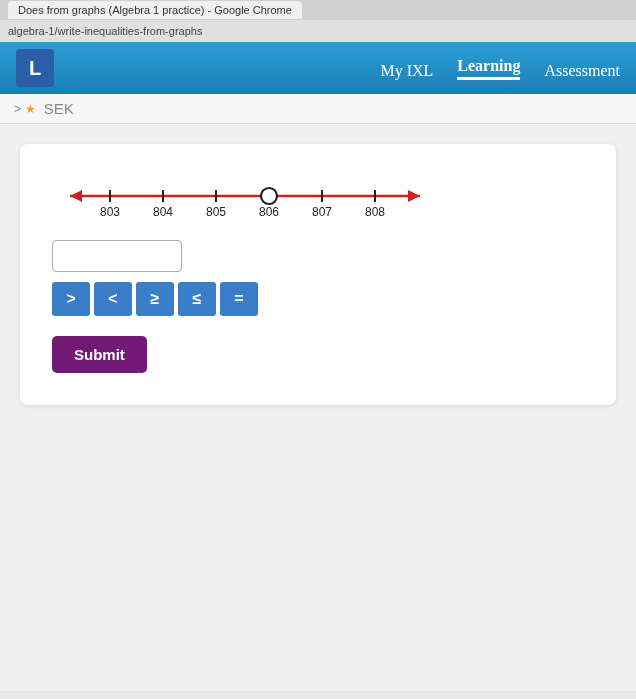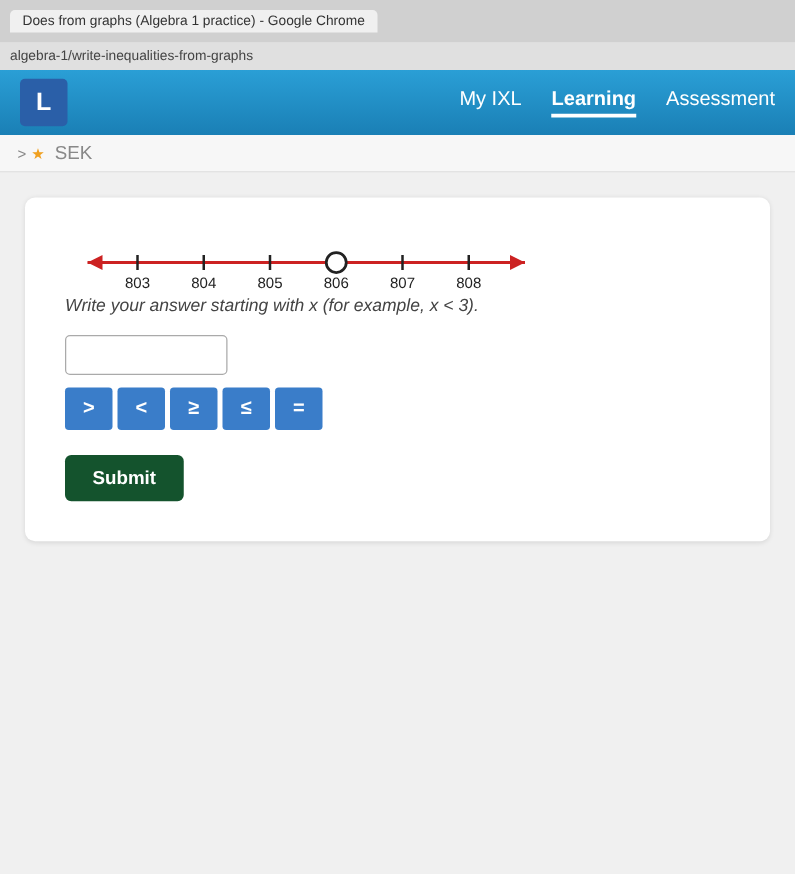--- a/index.html
+++ b/index.html
@@ -7,21 +7,21 @@
       width: 636px;
       height: 699px;
       font-family: Arial, sans-serif;
       background: #e8e8e8;
       overflow: hidden;
     }
 
     
     .browser-tab-bar {
       background: #d0d0d0;
-      height: 34px;
+      height: 20px;
       display: flex;
       align-items: center;
       padding: 0 8px;
     }
     .browser-tab {
       background: #f0f0f0;
       font-size: 11px;
       color: #333;
       padding: 3px 10px;
       border-radius: 4px 4px 0 0;
@@ -54,21 +54,22 @@
       height: 38px;
       display: flex;
       align-items: center;
       justify-content: center;
       border-radius: 4px;
       margin-right: auto;
     }
     .nav-links {
       display: flex;
       gap: 24px;
-      align-items: flex-start;
+      align-items: flex-end;
+      font-family: Liberation Serif, serif;
     }
     .nav-link {
       color: white;
       font-size: 16px;
       cursor: pointer;
       text-decoration: none;
     }
     .nav-link.active {
       font-weight: bold;
       border-bottom: 3px solid white;
@@ -110,20 +111,21 @@
       font-weight: 600;
       color: #222;
       margin-bottom: 18px;
     }
 
     
     .number-line-container {
       display: flex;
       flex-direction: column;
       align-items: flex-start;
+      margin-bottom: 18px;
       padding-left: 8px;
     }
 
     .number-line-svg {
       margin-bottom: 2px;
     }
 
     .instruction-text {
       font-size: 14px;
       color: #444;
@@ -163,21 +165,21 @@
       border-radius: 3px;
       font-size: 16px;
       font-weight: bold;
       cursor: pointer;
       display: flex;
       align-items: center;
       justify-content: center;
     }
 
     .submit-btn {
-      background: #14532d;
+      background: #701a75;
       color: white;
       border: none;
       border-radius: 5px;
       padding: 10px 22px;
       font-size: 15px;
       font-weight: bold;
       cursor: pointer;
     }
   </style>
 </head>
@@ -236,21 +238,20 @@
 
         <line x1="262" y1="18" x2="262" y2="30" stroke="#222" stroke-width="2"></line>
         <text x="262" y="44" text-anchor="middle" font-size="12" fill="#222">807</text>
 
         <line x1="315" y1="18" x2="315" y2="30" stroke="#222" stroke-width="2"></line>
         <text x="315" y="44" text-anchor="middle" font-size="12" fill="#222">808</text>
       </svg>
     </div>
 
     
-    <div class="instruction-text">Write your answer starting with x (for example, x &lt; 3).</div>
 
     
     <div class="answer-area">
       <input class="answer-input" type="text" placeholder="" style="">
 
       <div class="symbol-buttons">
         <button class="sym-btn">&gt;</button>
         <button class="sym-btn">&lt;</button>
         <button class="sym-btn">≥</button>
         <button class="sym-btn">≤</button>

